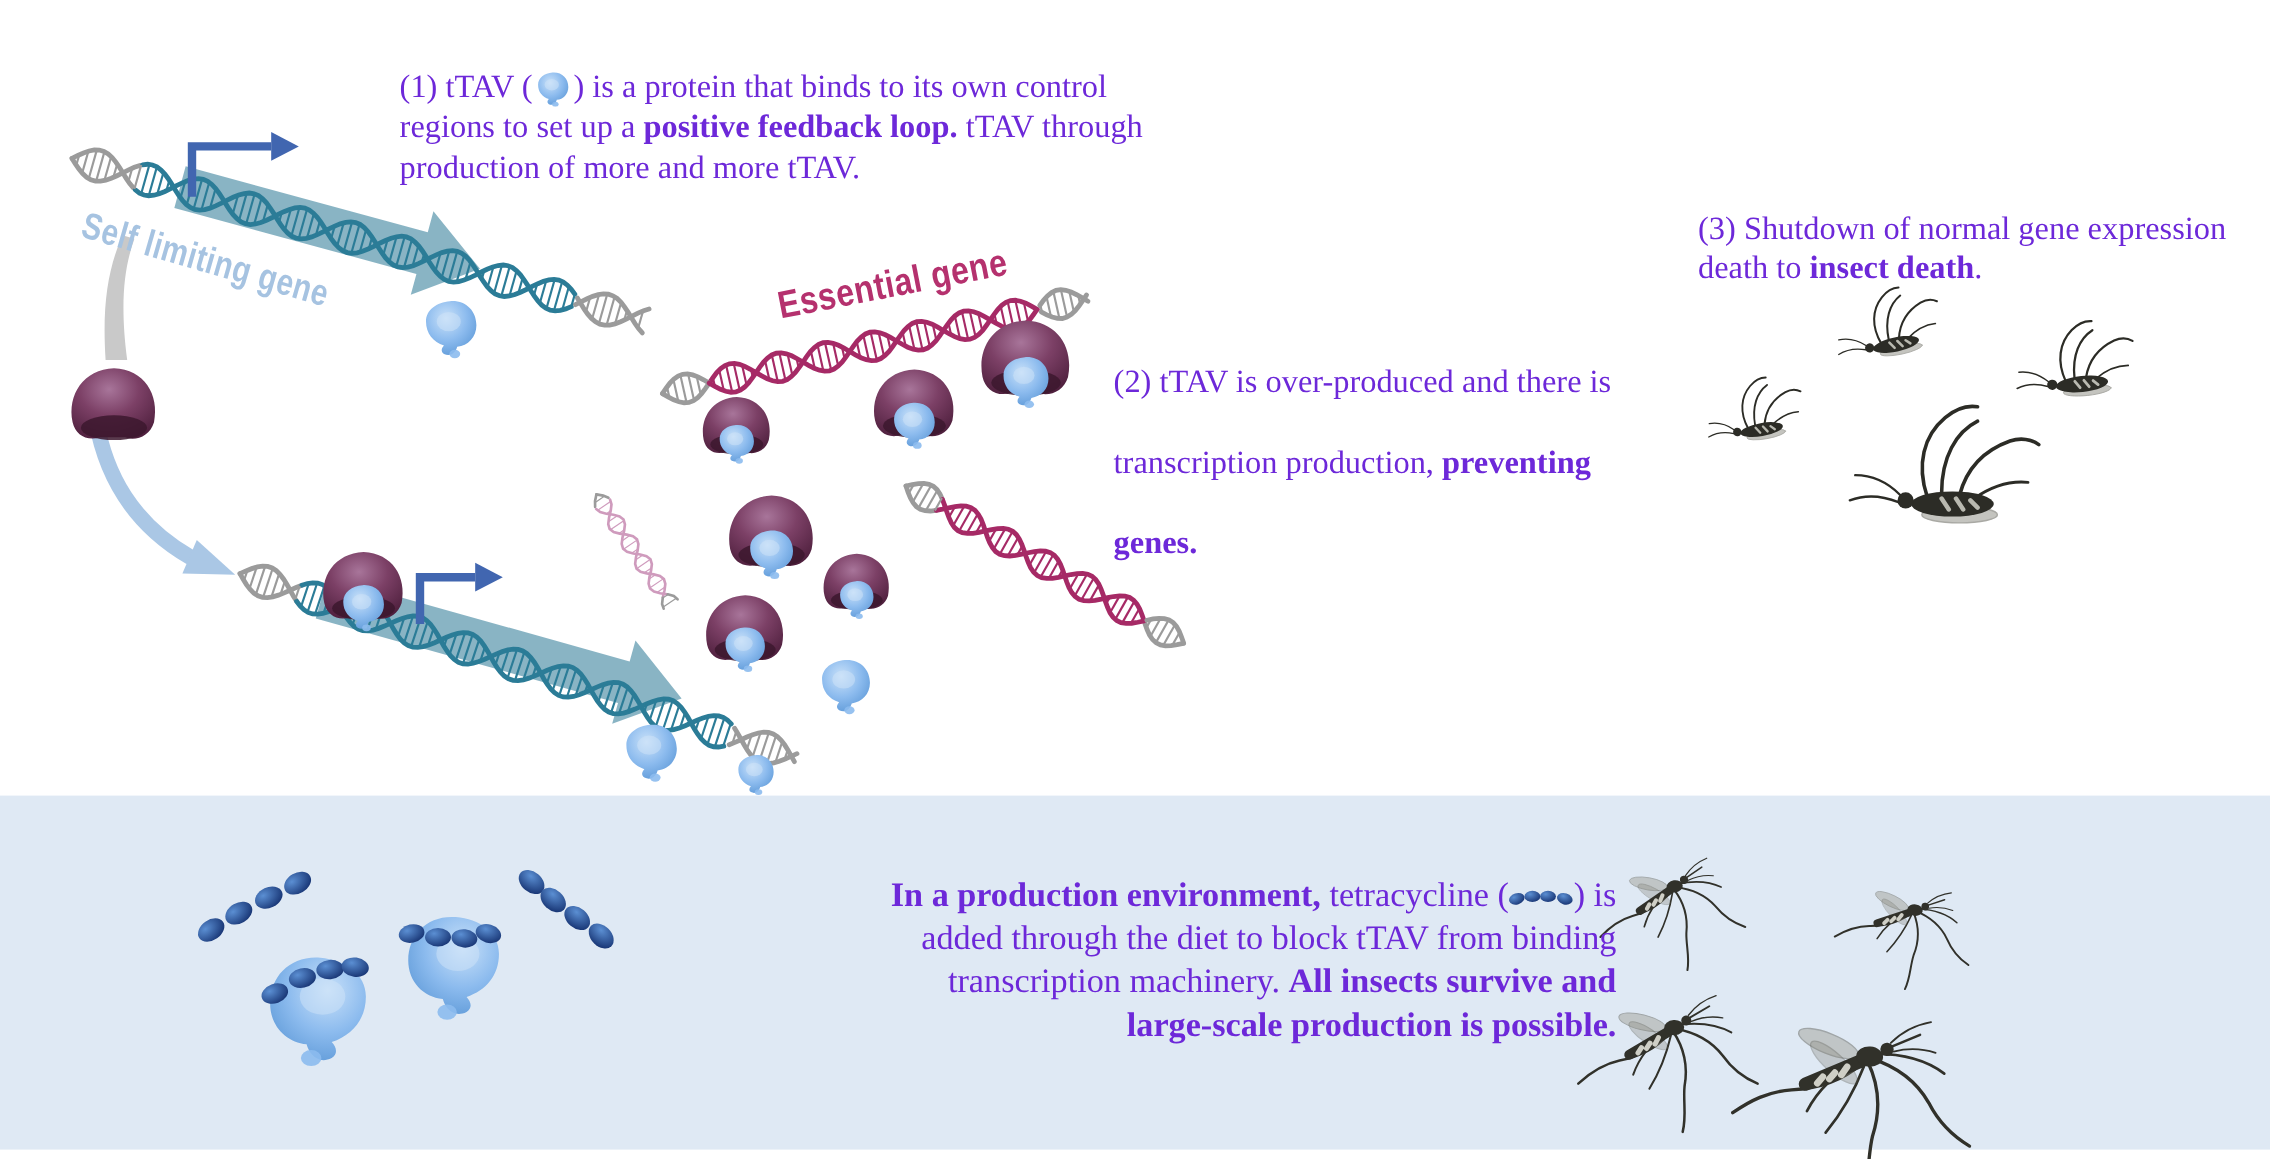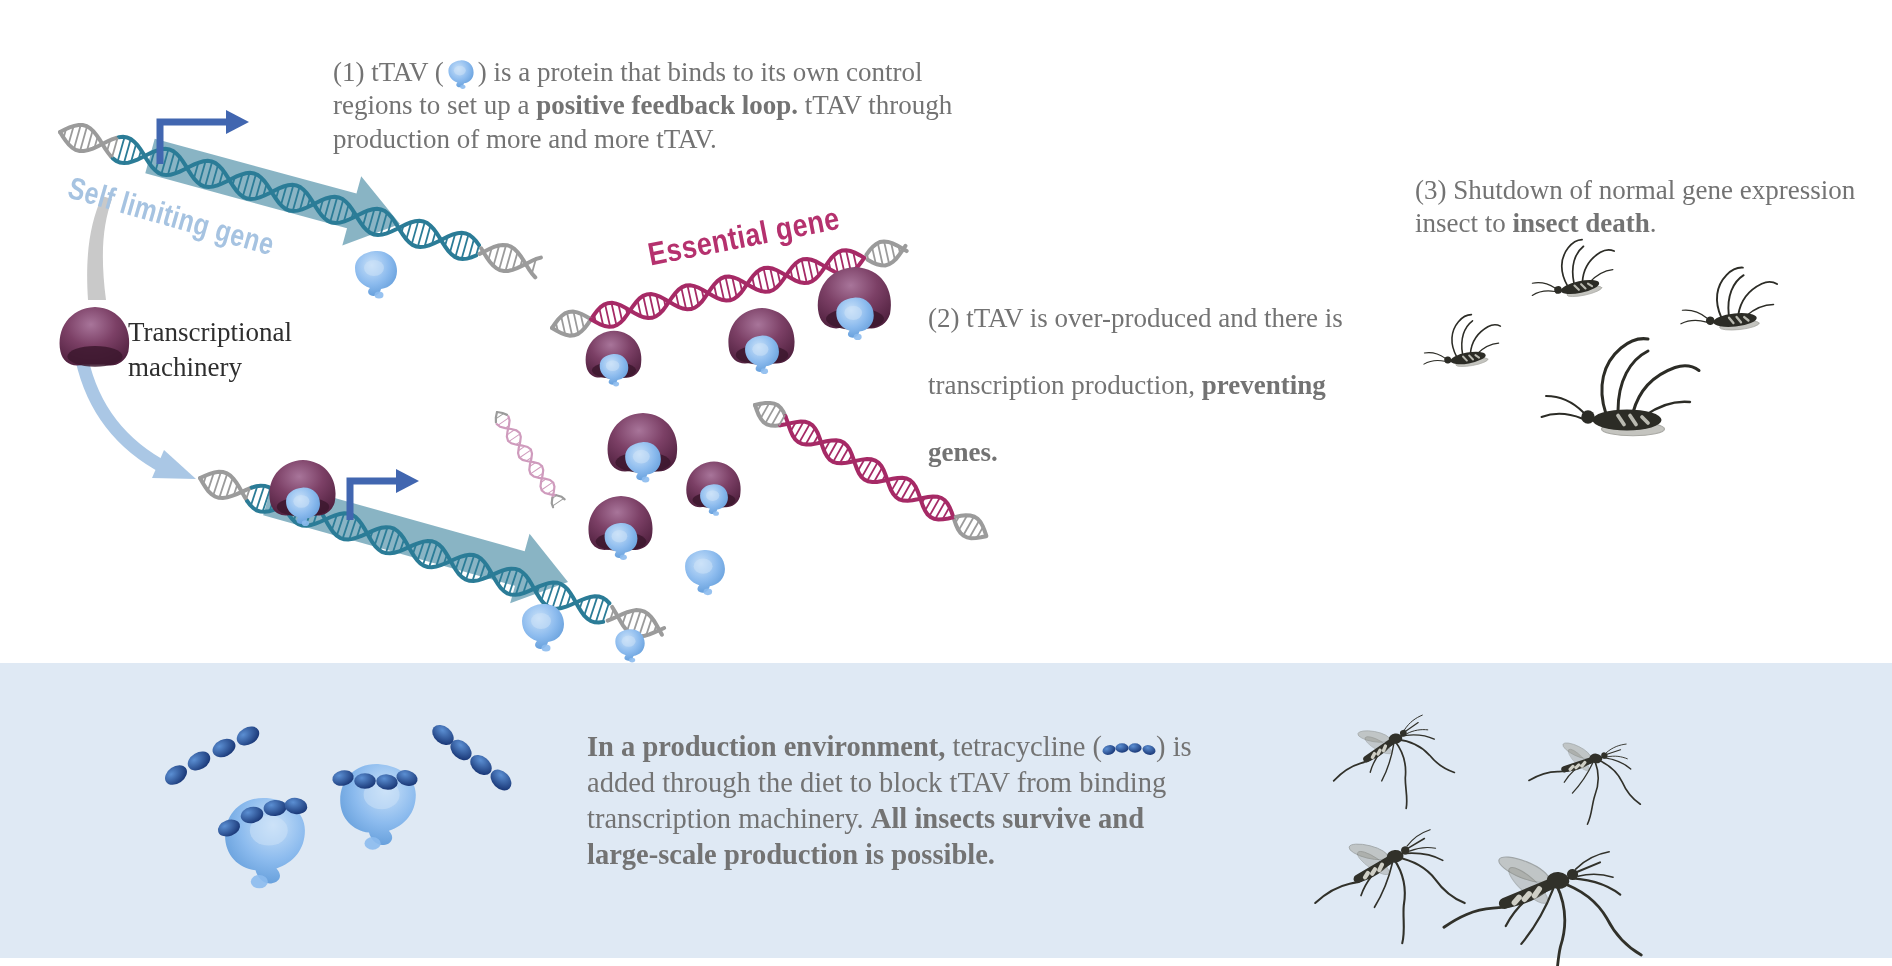--- a/index.html
+++ b/index.html
@@ -1,22 +1,22 @@
 <!DOCTYPE html>
 <html><head>
 <meta charset="utf-8">
 <style>
   html,body{margin:0;padding:0;background:#ffffff;}
   #stage{position:relative;width:1892px;height:966px;overflow:hidden;font-family:"Liberation Serif",serif;}
   .bg-top{position:absolute;left:0;top:0;width:1892px;height:663px;background:#ffffff;z-index:0;}
   .bg-bottom{position:absolute;left:0;top:663px;width:1892px;height:295px;background:#dfe9f4;z-index:0;}
   #canvas{position:absolute;left:0;top:0;z-index:2;}
-  .txt{position:absolute;color:#737373;font-size:27px;line-height:1.24;z-index:3;}
+  .txt{position:absolute;color:#6d28d9;font-size:27px;line-height:1.24;z-index:3;}
   .txt b,.txt .b{font-weight:bold;}
-  .production{font-size:28.5px;line-height:1.26;}
+  .production{font-size:28.5px;line-height:1.26;text-align:right;}
   .label-script{position:absolute;font-family:"Liberation Sans",sans-serif;font-weight:bold;white-space:nowrap;z-index:3;transform-origin:0 0;letter-spacing:0.5px;}
   .label-blue{left:74px;top:170px;color:#a6c3e1;font-size:31px;transform:rotate(16deg) scaleX(0.8);}
   .label-pink{left:645px;top:237px;color:#b5316e;font-size:32px;transform:rotate(-11deg) scaleX(0.84);}
   .label-serif{position:absolute;left:128px;top:315px;width:240px;color:#2e2e2e;font-size:27px;line-height:1.3;z-index:3;}
   svg.inl{display:inline-block;}
 </style>
 </head>
 <body>
 
 <svg width="0" height="0" style="position:absolute" aria-hidden="true">
@@ -411,26 +411,25 @@
       <use href="#mosqDead" transform="translate(1468,358) scale(0.78) rotate(-10)"></use>
       <use href="#mosqDead" transform="translate(1627,420) scale(1.5) rotate(0)"></use>
       <use href="#mosqAlive" transform="translate(1390,742) scale(0.85) rotate(-8)"></use>
       <use href="#mosqAlive" transform="translate(1590,760) scale(0.8) rotate(8)"></use>
       <use href="#mosqAlive" transform="translate(1388,860) scale(1.05) rotate(-4)"></use>
       <use href="#mosqAlive" transform="translate(1548,884) scale(1.4) rotate(4)"></use>
     </svg>
 
   <div class="label-script label-blue">Self limiting gene</div>
   <div class="label-script label-pink">Essential gene</div>
-  <div class="label-serif">Transcriptional machinery</div>
 
   <div class="txt" style="left:333px;top:56px;width:760px"><span>(1) tTAV (</span><svg class="inl" width="34" height="30" style="vertical-align: -8px;">
         <use href="#ttavBlob" transform="translate(17,14) scale(0.6)"></use>
       </svg><span>) is a protein that binds to its own control</span><br><span>regions to set up a </span><span class="b">positive feedback loop.</span><span> tTAV through</span><br><span>production of more and more tTAV.</span></div>
   <div class="txt" style="left:928px;top:302px;width:560px"><span>(2) tTAV is over-produced and there is</span><br><br><span>transcription production, </span><span class="b">preventing</span><br><br><span class="b">genes.</span></div>
-  <div class="txt" style="left:1415px;top:174px;width:500px"><span>(3) Shutdown of normal gene expression</span><br><span>insect to </span><span class="b">insect death</span><span>.</span></div>
+  <div class="txt" style="left:1415px;top:174px;width:500px"><span>(3) Shutdown of normal gene expression</span><br><span>death to </span><span class="b">insect death</span><span>.</span></div>
   <div class="txt production" style="left:587px;top:729px;width:760px"><span class="b">In a production environment,</span><span> tetracycline (</span><svg class="inl" width="54" height="20" style="vertical-align: -3px;">
         <use href="#tetDot" transform="translate(7,11) rotate(-18) scale(0.55)"></use>
         <use href="#tetDot" transform="translate(20,9) rotate(0) scale(0.55)"></use>
         <use href="#tetDot" transform="translate(33,9) rotate(0) scale(0.55)"></use>
         <use href="#tetDot" transform="translate(47,11) rotate(18) scale(0.55)"></use>
       </svg><span>) is</span><br><span>added through the diet to block tTAV from binding</span><br><span>transcription machinery. </span><span class="b">All insects survive and</span><br><span class="b">large-scale production is possible.</span></div>
 </div>
 
 </body></html>

